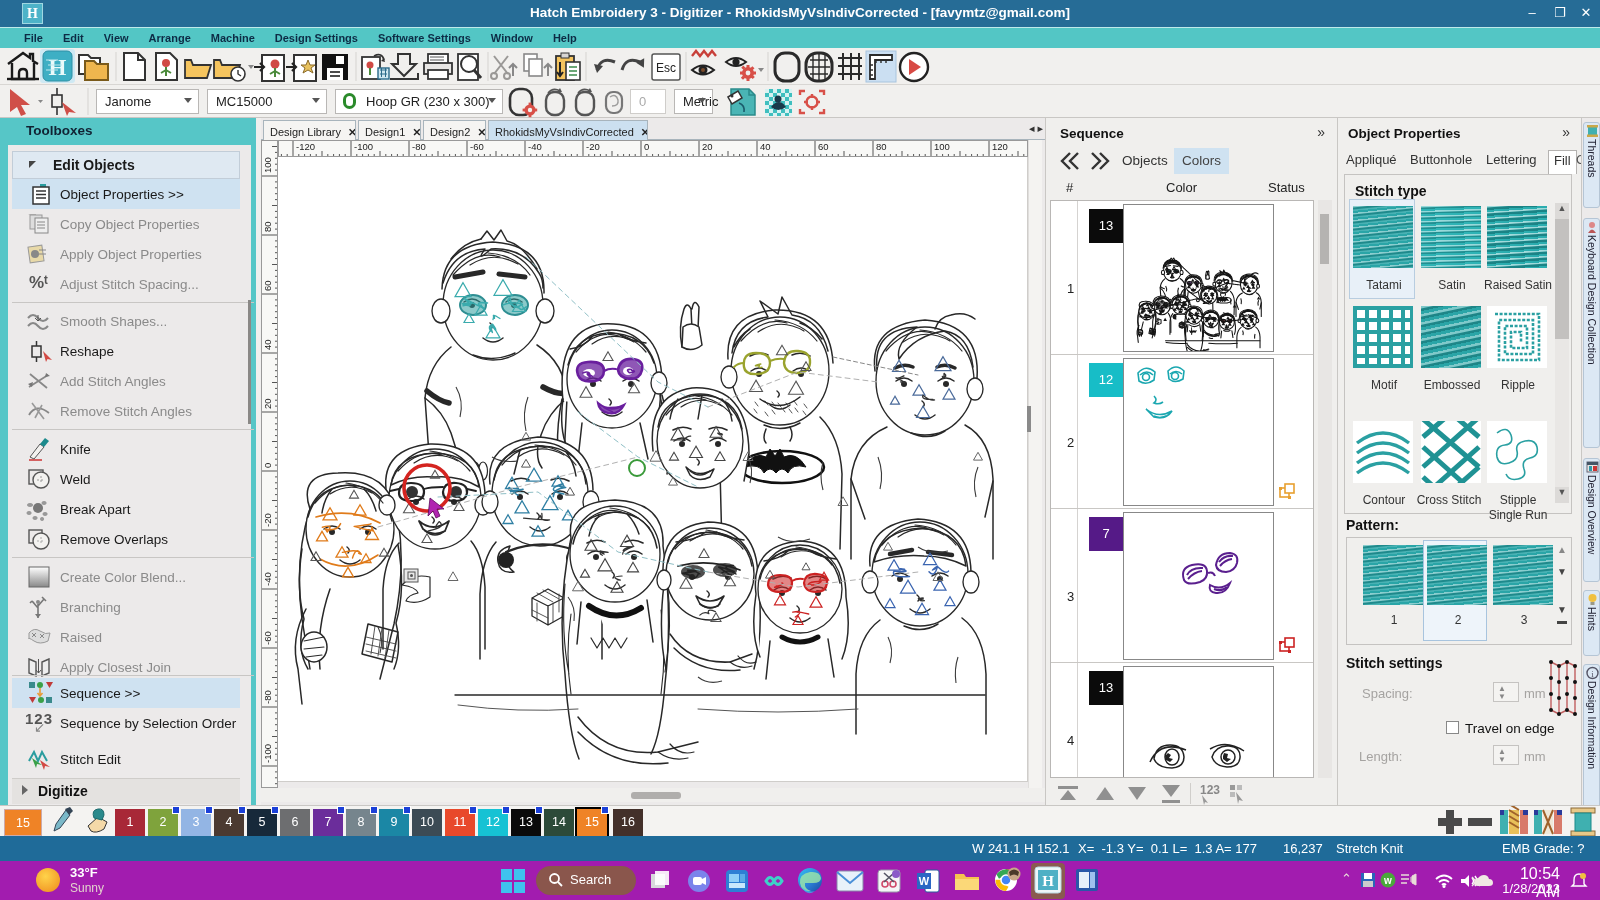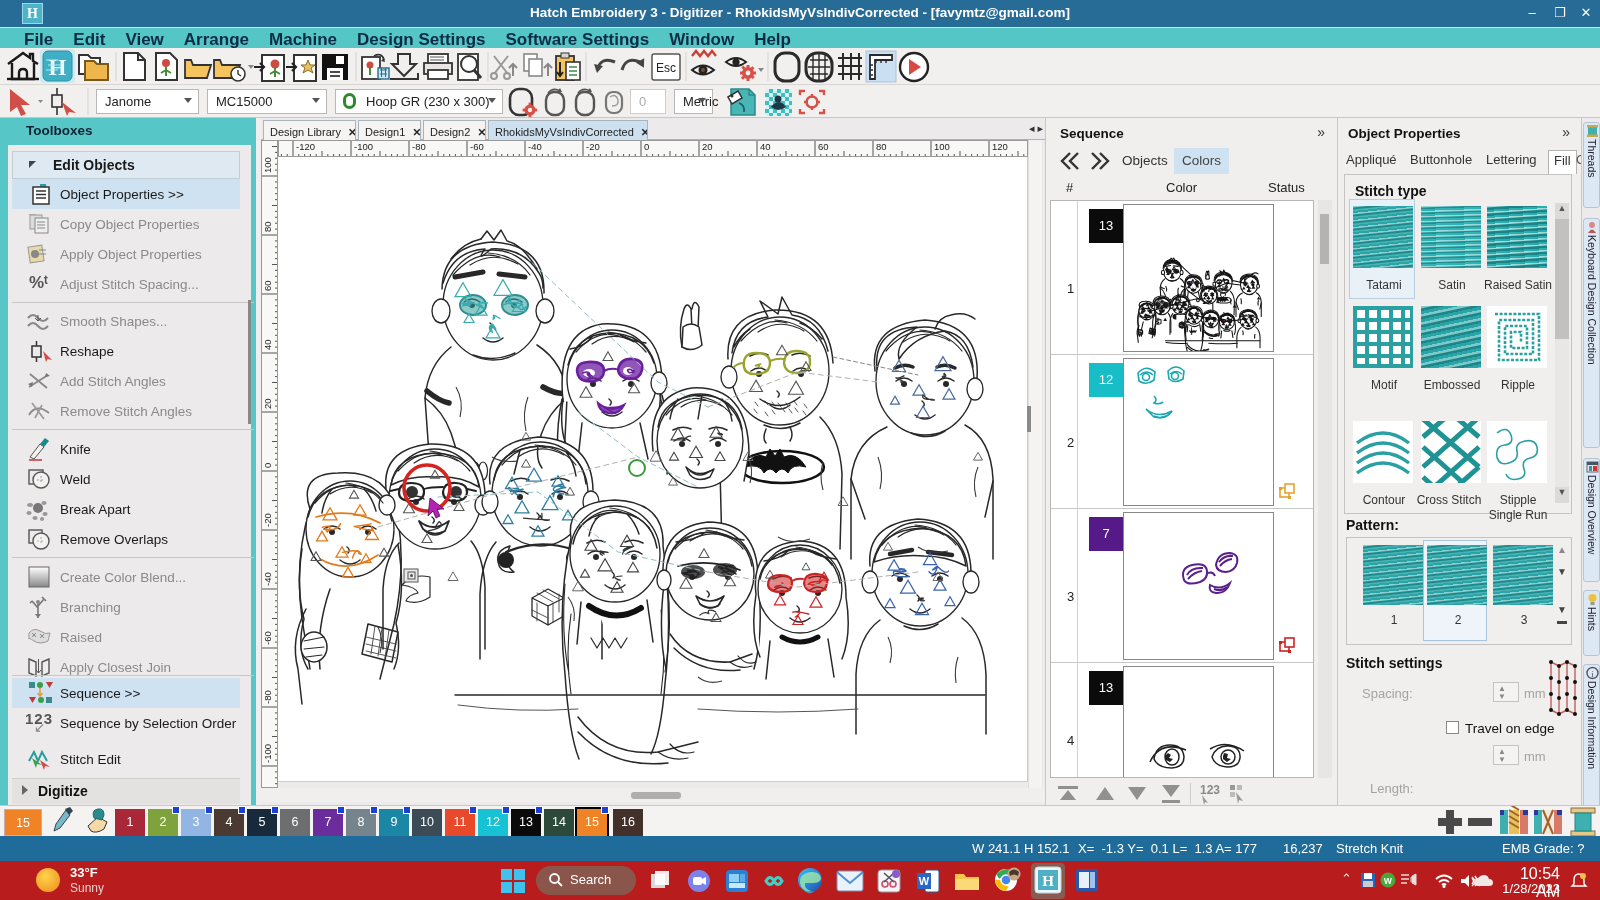--- a/index.html
+++ b/index.html
@@ -8,21 +8,21 @@
 .abs { position:absolute; }
 
 
 #titlebar { left:0; top:0; width:1600px; height:27px; background:#266c96; color:#fff; }
 #titlebar .title { position:absolute; left:0; right:0; top:5px; text-align:center; font-size:13.5px; font-weight:bold; }
 #tb-icon { left:22px; top:3px; width:21px; height:21px; background:#4db3c8; border:1px solid #9fd8e2; color:#fff; font-weight:bold; font-size:14px; text-align:center; line-height:19px; font-family:"Liberation Serif",serif; }
 .wbtn { top:0; height:27px; width:28px; color:#fff; text-align:center; line-height:26px; font-size:13px; }
 
 
 #menubar { left:0; top:27px; width:1600px; height:21px; background:#53c6c5; border-top:1px solid #bfeaea; }
-#menubar span { display:inline-block; color:#0d2b45; font-weight:bold; font-size:17px; padding:2px 10px 0 10px; }
+#menubar span { display:inline-block; color:#0d2b45; font-weight:bold; font-size:11px; padding:2px 10px 0 10px; }
 
 
 #toolbar1 { left:0; top:48px; width:1600px; height:37px; background:#f1f0ee; border-bottom:1px solid #d8d6d3; }
 #toolbar2 { left:0; top:85px; width:1600px; height:33px; background:#f1f0ee; border-bottom:1px solid #c9c7c4; }
 .combo { position:absolute; background:#fff; border:1px solid #b9b7b5; font-size:13px; color:#222; }
 .combo .arr { position:absolute; right:6px; top:8px; width:0; height:0; border-left:4px solid transparent; border-right:4px solid transparent; border-top:5px solid #555; }
 
 
 #leftpanel { left:0; top:118px; width:256px; height:687px; background:#eceaea; border-right:5px solid #56c6c7; border-left:8px solid #56c6c7; }
 #lp-head { position:absolute; left:-8px; top:0; width:251px; height:27px; background:#56c6c7; color:#123; font-weight:bold; font-size:13.5px; padding:5px 0 0 26px; }
@@ -96,21 +96,21 @@
 
 #palbar { left:0; top:805px; width:1600px; height:31px; background:#f4f3f1; border-top:1px solid #c9c7c4; }
 .pchip { position:absolute; top:3px; width:30px; height:27px; color:#fff; font-size:12.5px; text-align:center; line-height:27px; }
 .pmark { position:absolute; width:8px; height:8px; background:#1b40d8; right:-2px; top:-3px; border:1px solid #fff; }
 
 
 #statusbar { left:0; top:836px; width:1600px; height:25px; background:#1f6b99; color:#fff; font-size:13px; }
 #statusbar span { position:absolute; top:5px; }
 
 
-#taskbar { left:0; top:861px; width:1600px; height:39px; background:#b91c1c; }
+#taskbar { left:0; top:861px; width:1600px; height:39px; background:#a21caf; }
 </style>
 </head>
 <body>
 <div id="app">
 
   <div id="titlebar" class="abs">
     <div id="tb-icon" class="abs">H</div>
     <div class="title">Hatch Embroidery 3  -  Digitizer  -  RhokidsMyVsIndivCorrected  -  [favymtz@gmail.com]</div>
     <div class="wbtn abs" style="right:54px;">–</div>
     <div class="wbtn abs" style="right:26px;">❐</div>
@@ -1866,21 +1866,21 @@
           <circle cx="24" cy="36" r="2"></circle>
           <circle cx="24" cy="52" r="2"></circle>
           <circle cx="32" cy="8" r="2"></circle>
           <circle cx="32" cy="24" r="2"></circle>
           <circle cx="32" cy="40" r="2"></circle>
           <circle cx="32" cy="56" r="2"></circle>
         </g>
     </svg>
     <div style="position:absolute; left:108px; top:603px; width:13px; height:13px; border:1px solid #888; background:#fff;"></div>
     <div style="position:absolute; left:127px; top:603px; font-size:13.5px; color:#111;">Travel on edge</div>
-    <div class="graylbl" style="left:32px; top:631px;margin-top:32px;">Length:</div>
+    <div class="graylbl" style="left:21px; top:631px;">Length:</div>
     <div class="spin" style="left:155px; top:627px;">
         <span style="position:absolute;left:4px;top:1px;font-size:8px;color:#888;">▲</span>
         <span style="position:absolute;left:4px;top:9px;font-size:8px;color:#888;">▼</span>
       </div>
     <div class="graylbl" style="left:186px; top:631px;">mm</div>
   </div>
 
   <div id="rightstrip" class="abs">
     <div class="vtab" style="top:4px; height:86px;"><svg width="15" height="14" style="margin:1px 0 0 1px;">
           <rect x="3" y="2" width="9" height="10" fill="#3fb0b0"></rect>

